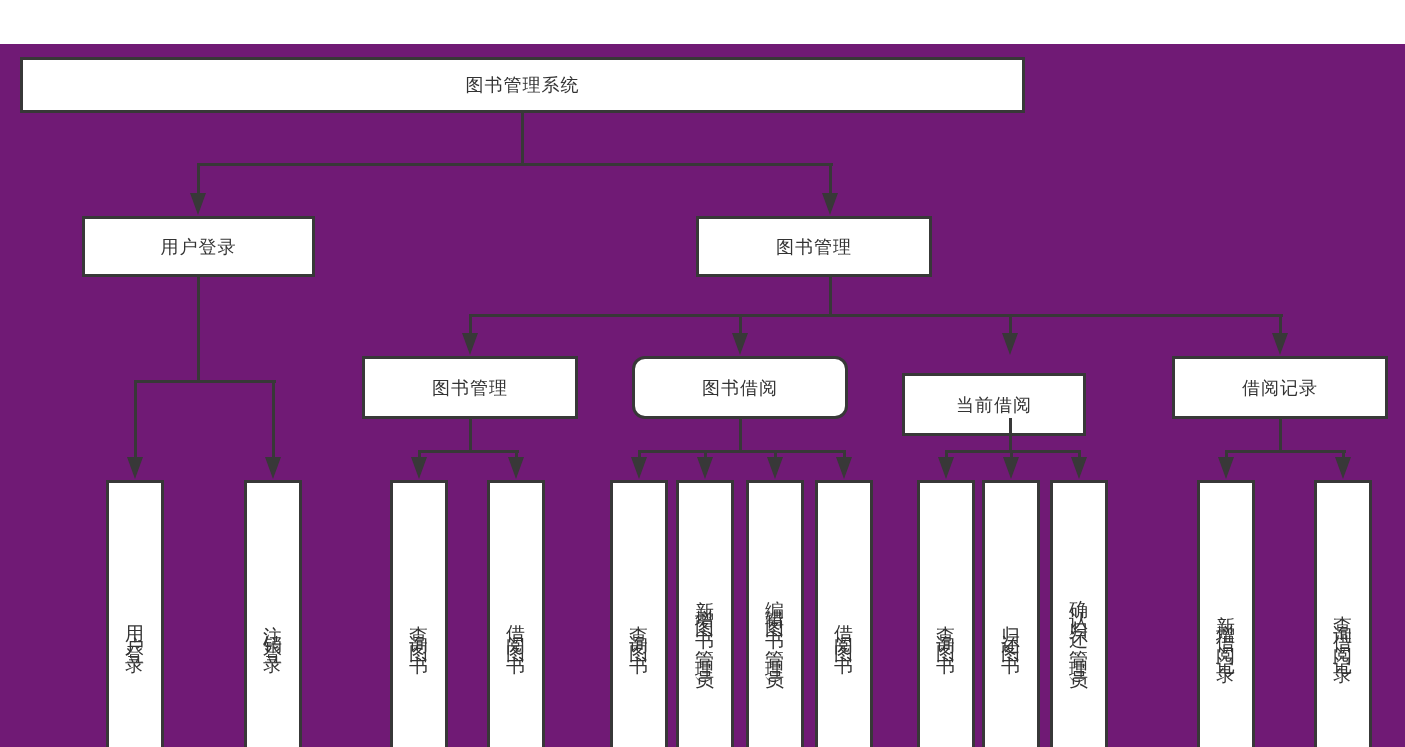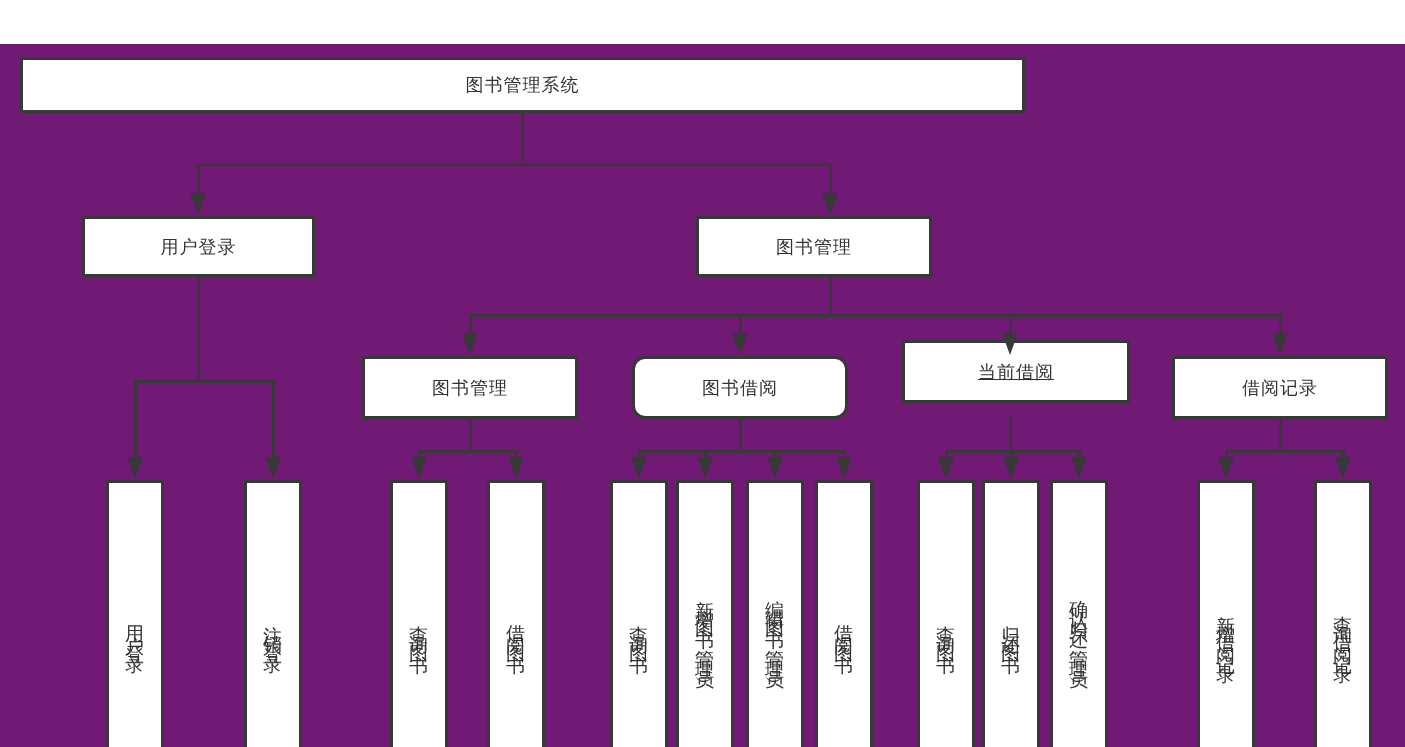--- a/index.html
+++ b/index.html
@@ -76,21 +76,21 @@
   <div class="box" style="left:696px; top:172px; width:236px; height:61px;">
     <span class="hlabel">图书管理</span>
   </div>
 
   <div class="box" style="left:362px; top:312px; width:216px; height:63px;">
     <span class="hlabel">图书管理</span>
   </div>
   <div class="box" style="left:632px; top:312px; width:216px; height:63px;border-radius:13px;">
     <span class="hlabel">图书借阅</span>
   </div>
-  <div class="box" style="left:902px; top:296px; width:228px; height:63px;text-decoration:underline;">
+  <div class="box" style="left:902px; top:329px; width:184px; height:63px;">
     <span class="hlabel">当前借阅</span>
   </div>
   <div class="box" style="left:1172px; top:312px; width:216px; height:63px;">
     <span class="hlabel">借阅记录</span>
   </div>
 
   <div class="box leaf" style="left:106px; top:436px; width:58px; height:300px;">
     <span class="vlabel">用户登录</span>
   </div>
   <div class="box leaf" style="left:244px; top:436px; width:58px; height:300px;">

